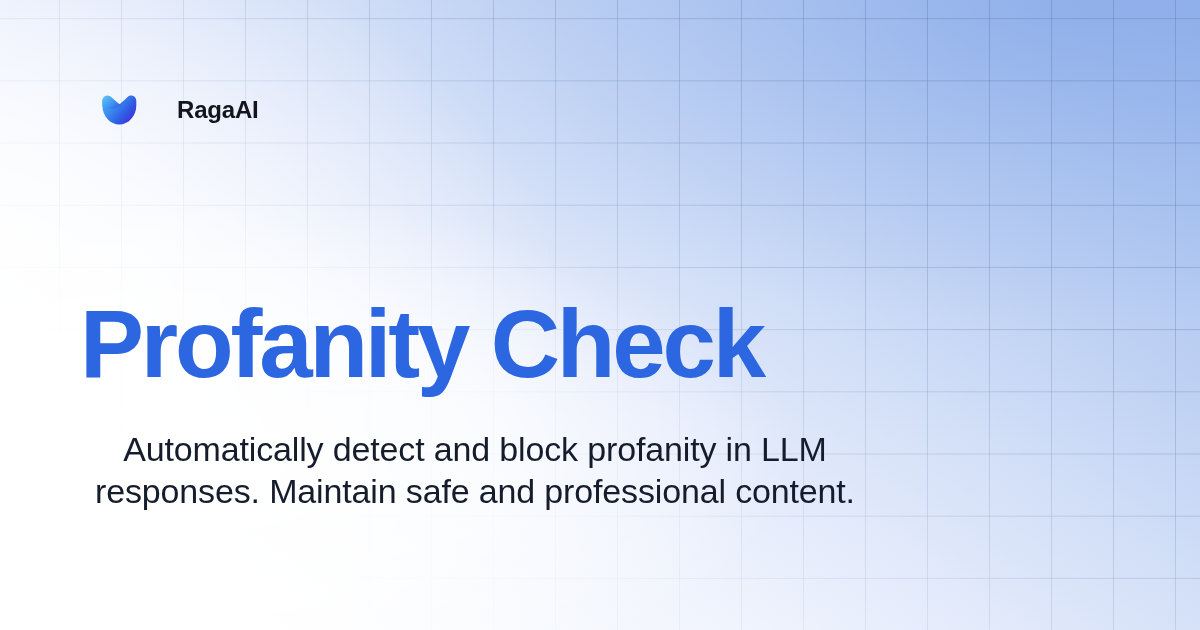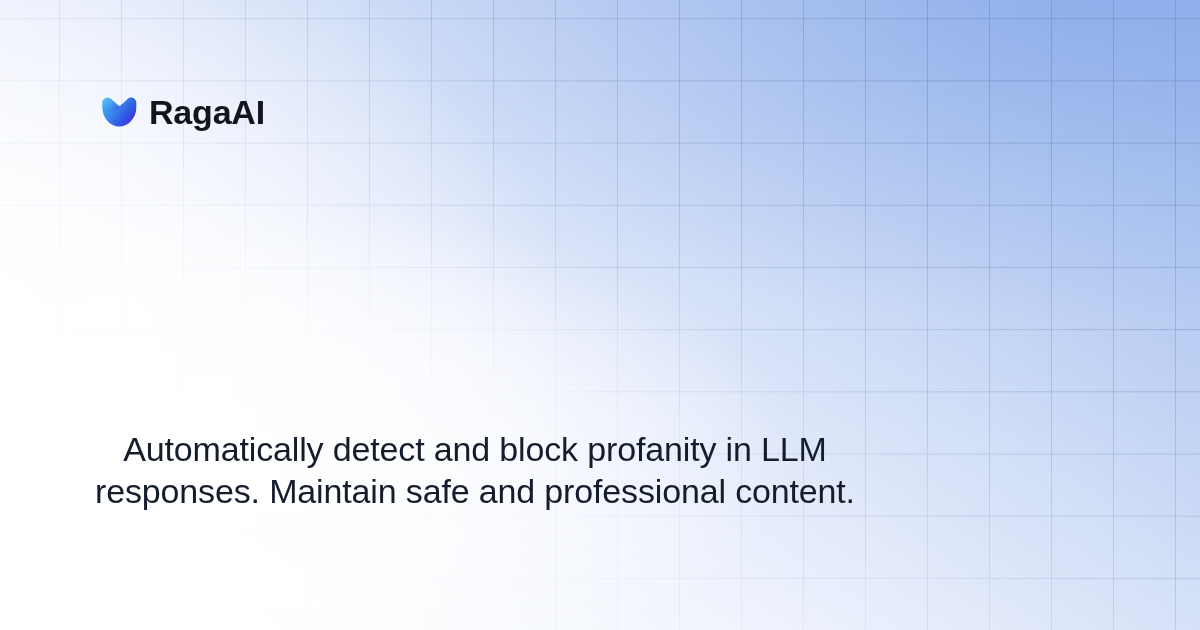--- a/index.html
+++ b/index.html
@@ -127,26 +127,27 @@
   }
 
   .brand-mark {
     width: 38px;
     height: 30px;
     display: block;
     flex: 0 0 auto;
   }
 
   .brand-name {
-    font-size: 34px;
+    font-size: 24px;
     font-weight: 700;
     letter-spacing: -0.2px;
     color: #12151c;
     line-height: 1;
     white-space: nowrap;
+    margin-left: 28px;
   }
 
   .headline {
     position: absolute;
     left: 80px;
     top: 296px;
     margin: 0;
     font-size: 96px;
     font-weight: 700;
     letter-spacing: -3.2px;
@@ -213,17 +214,18 @@
                  L18.3 8.6
                  C19.0 9.2 20.0 9.2 20.7 8.5
                  L24.0 5.4
                  C20.4 12.2 13.1 15.6 6.0 13.2
                  C4.6 12.7 3.4 12.0 2.4 11.2
                  Z" fill="url(#swooshTop)"></path>
       </svg>
       <span class="brand-name">RagaAI</span>
     </div>
 
+    <h1 class="headline">Profanity Check</h1>
 
     <p class="subtitle">Automatically detect and block profanity in LLM responses. Maintain safe and professional content.</p>
 
   </div>
 </div>
 
 </body></html>

